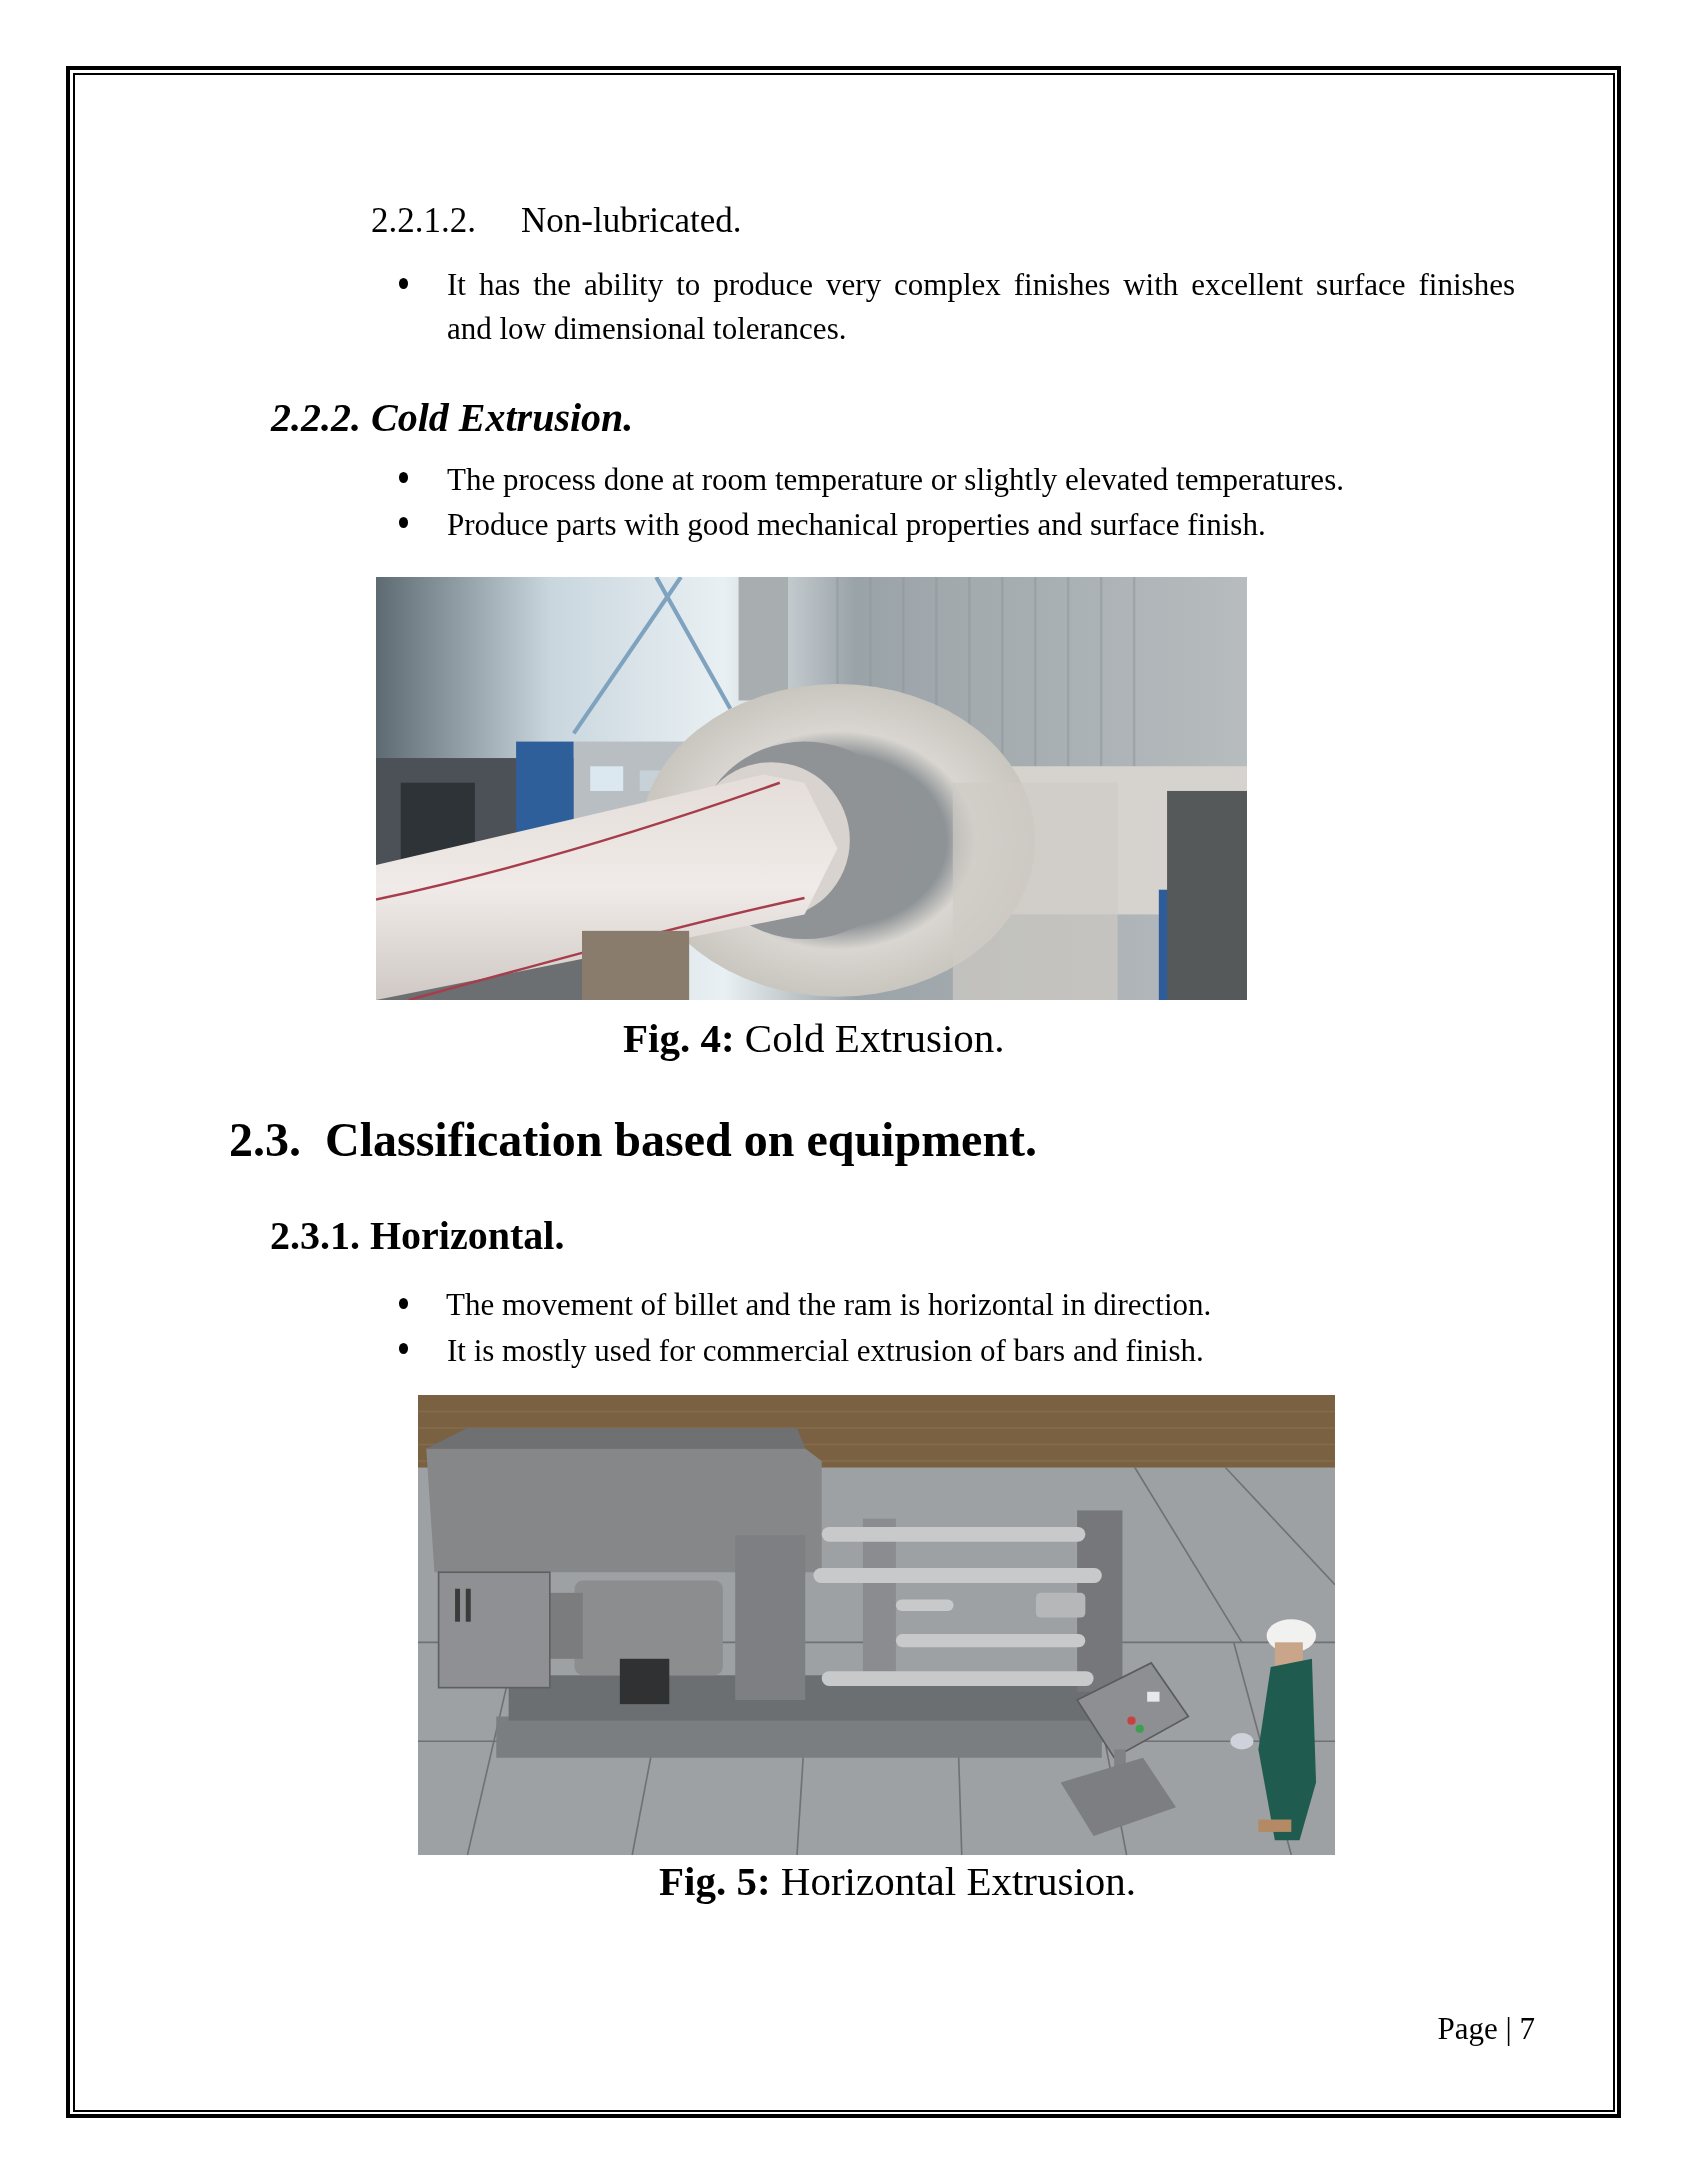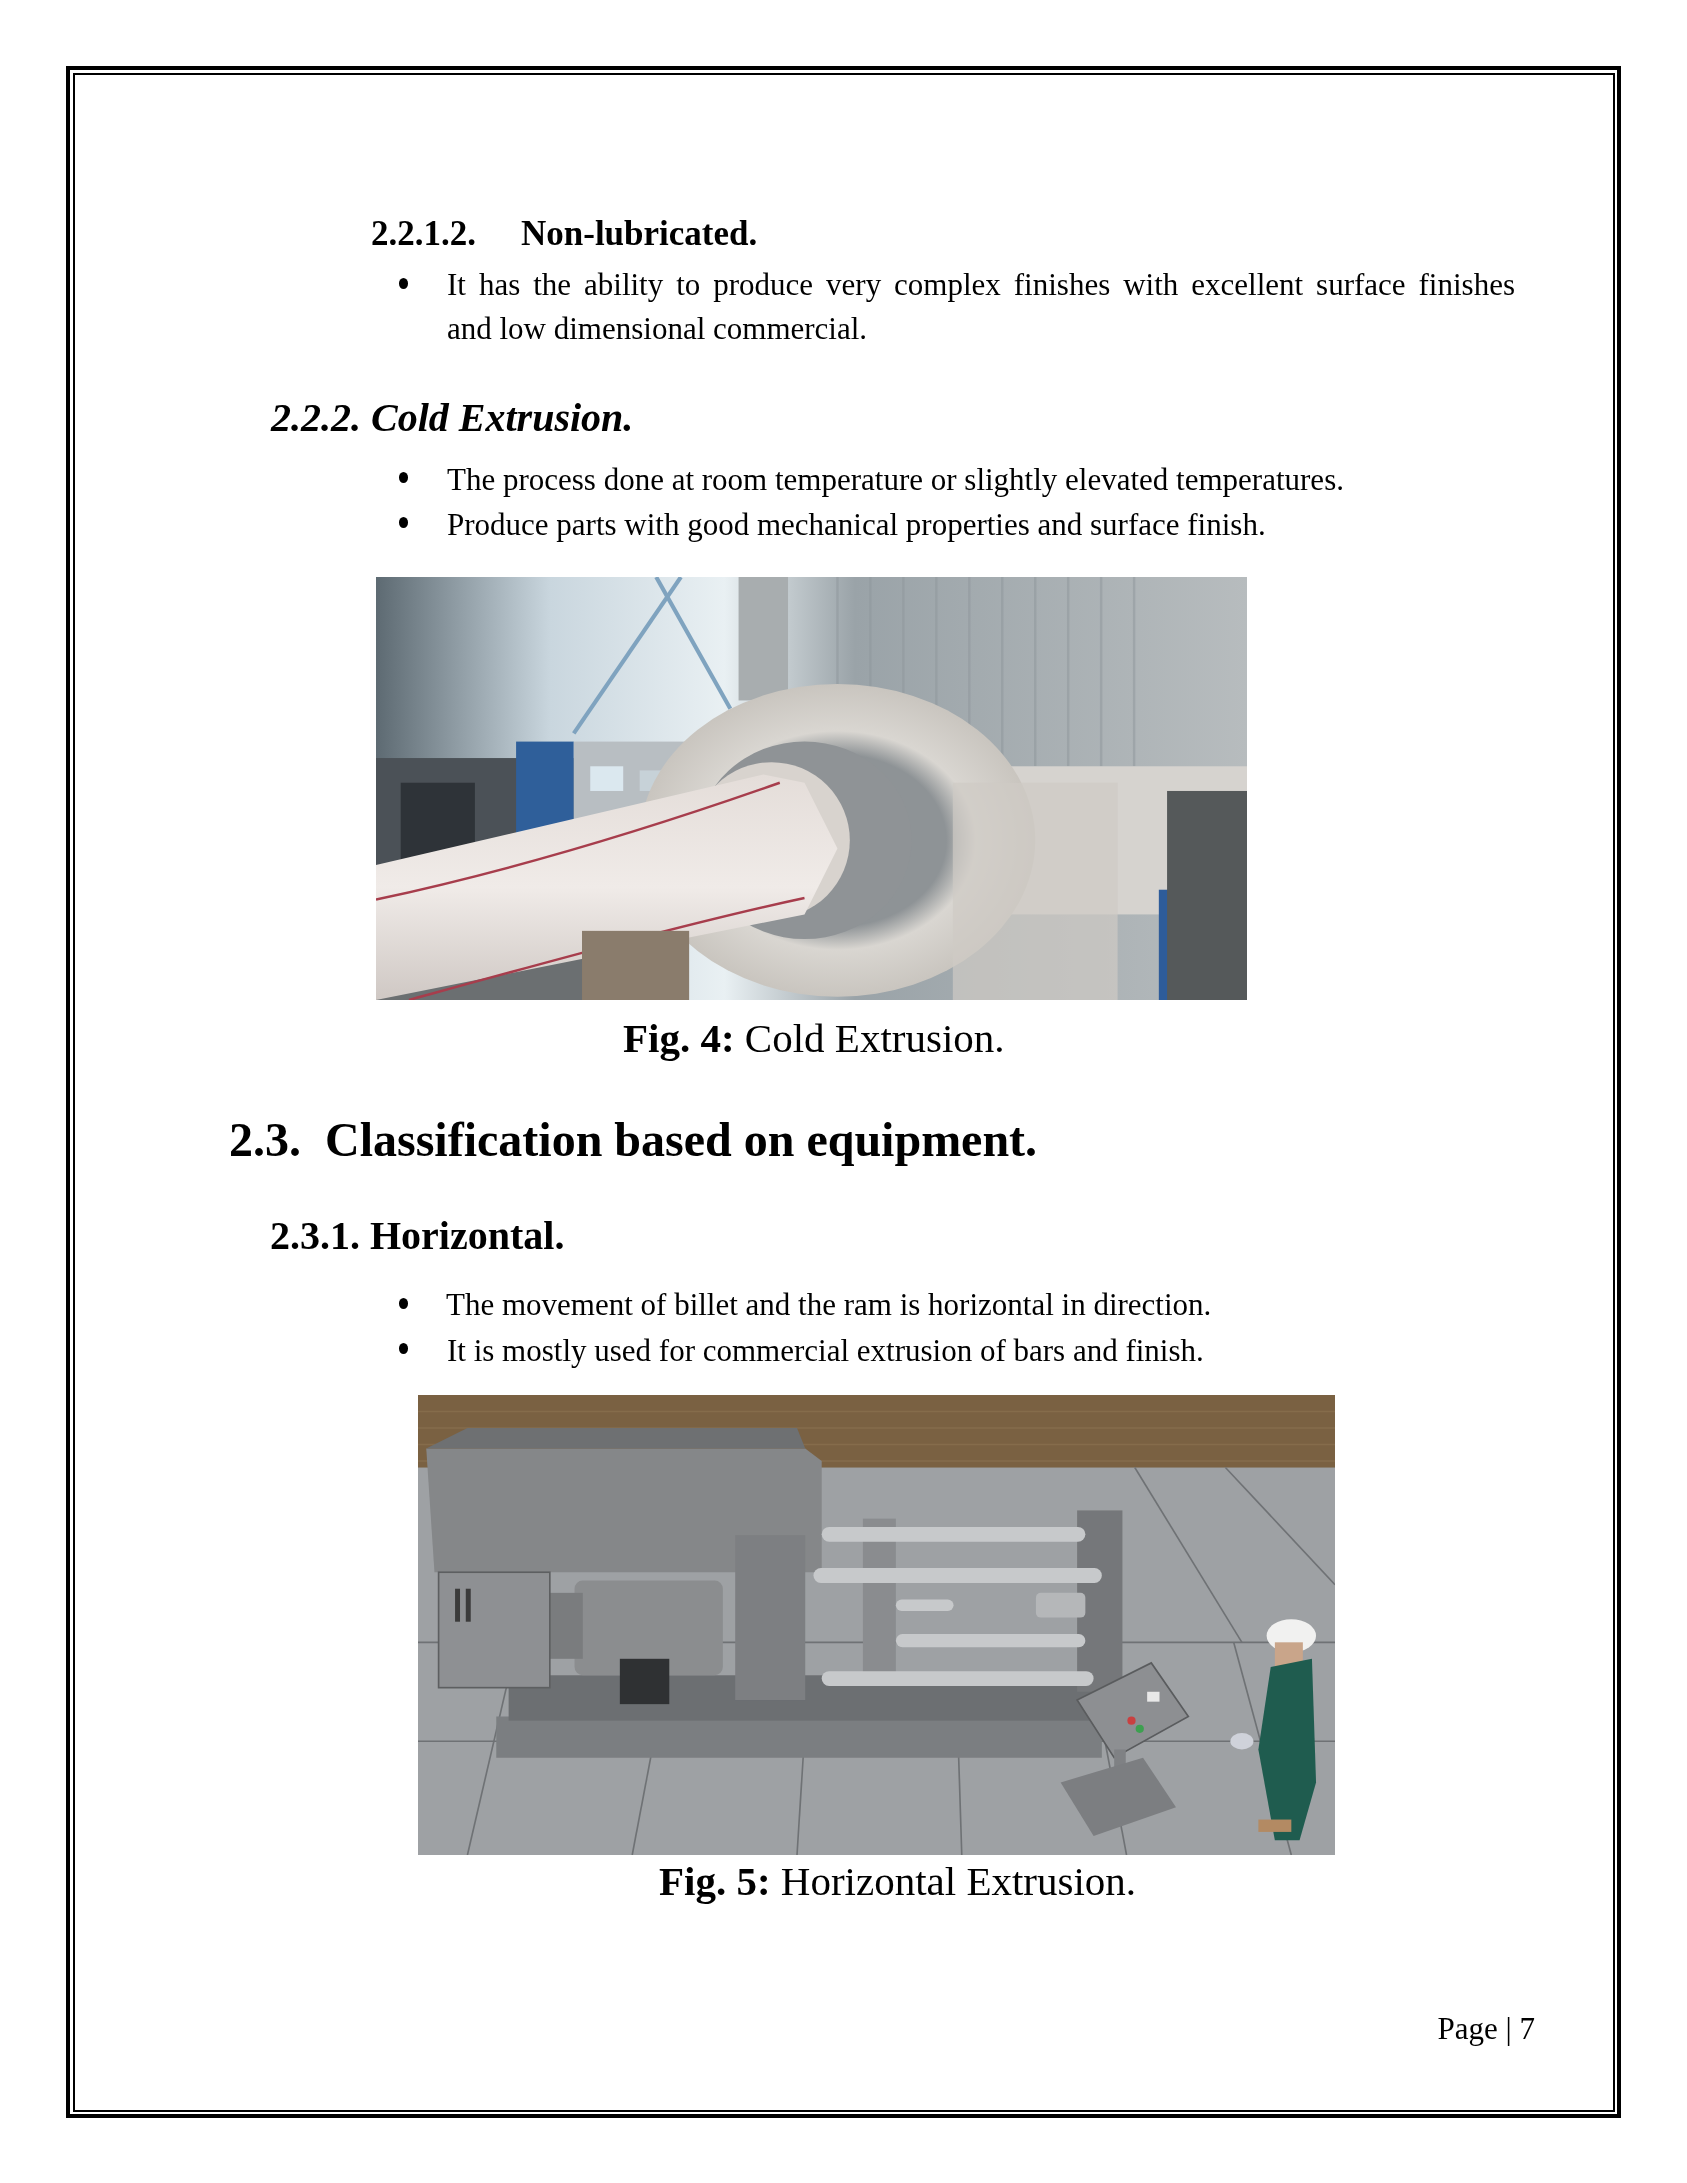--- a/index.html
+++ b/index.html
@@ -3,21 +3,21 @@
 <meta charset="utf-8">
 <style>
   html, body { margin: 0; padding: 0; background: #ffffff; }
   body { width: 1687px; height: 2183px; position: relative; overflow: hidden;
          font-family: "Liberation Serif", "DejaVu Serif", serif; color: #000; }
   .page-border-outer { position: absolute; left: 66px; top: 66px; width: 1555px; height: 2052px;
          box-sizing: border-box; border: 4.1px solid #000; }
   .page-border-inner { position: absolute; left: 73px; top: 73px; width: 1542px; height: 2039px;
          box-sizing: border-box; border: 2.5px solid #000; }
   .abs { position: absolute; white-space: nowrap; }
-  .h-sub4 { font-weight: bold; font-size: 35px; line-height: 1; margin-top: 13px; }
+  .h-sub4 { font-weight: normal; font-size: 35px; line-height: 1; }
   .h-sub3 { font-weight: bold; font-size: 40px; line-height: 1; }
   .h-main { font-weight: bold; font-size: 48px; line-height: 1; transform-origin: left top; }
   .body-text { font-size: 31px; line-height: 1; }
   .bullet-dot { position: absolute; width: 9px; height: 10.7px; border-radius: 50%; background: #000; }
   .just { white-space: normal; text-align: justify; text-align-last: justify; }
   .caption { font-size: 41px; line-height: 1; text-align: center; }
   .caption b { font-weight: bold; }
   .figure { position: absolute; overflow: hidden; background: #888; }
   .figure svg { display: block; width: 100%; height: 100%; }
   .page-num { font-size: 31px; line-height: 1; }
@@ -26,21 +26,21 @@
 <body>
 
 <div class="page-border-outer"></div>
 <div class="page-border-inner"></div>
 
 <div class="abs h-sub4" style="left:371px; top:203px;">2.2.1.2.</div>
 <div class="abs h-sub4" style="left:521px; top:203px;">Non-lubricated.</div>
 
 <div class="bullet-dot" style="left:399px; top:278px;"></div>
 <div class="abs body-text just" style="left:447px; top:269px; width:1068px;">It has the ability to produce very complex finishes with excellent surface finishes</div>
-<div class="abs body-text" style="left:447px; top:313px;">and low dimensional commercial.</div>
+<div class="abs body-text" style="left:447px; top:313px;">and low dimensional tolerances.</div>
 
 <div class="abs h-sub3" style="left:271px; top:398px;font-style:italic;">2.2.2. Cold Extrusion.</div>
 
 <div class="bullet-dot" style="left:399px; top:472px;"></div>
 <div class="abs body-text" style="left:447px; top:464px;">The process done at room temperature or slightly elevated temperatures.</div>
 <div class="bullet-dot" style="left:399px; top:517px;"></div>
 <div class="abs body-text" style="left:447px; top:509px;">Produce parts with good mechanical properties and surface finish.</div>
 
 <div class="figure" style="left:376px; top:577px; width:871px; height:423px;">
   <svg viewBox="0 0 1057 514" preserveAspectRatio="none">

